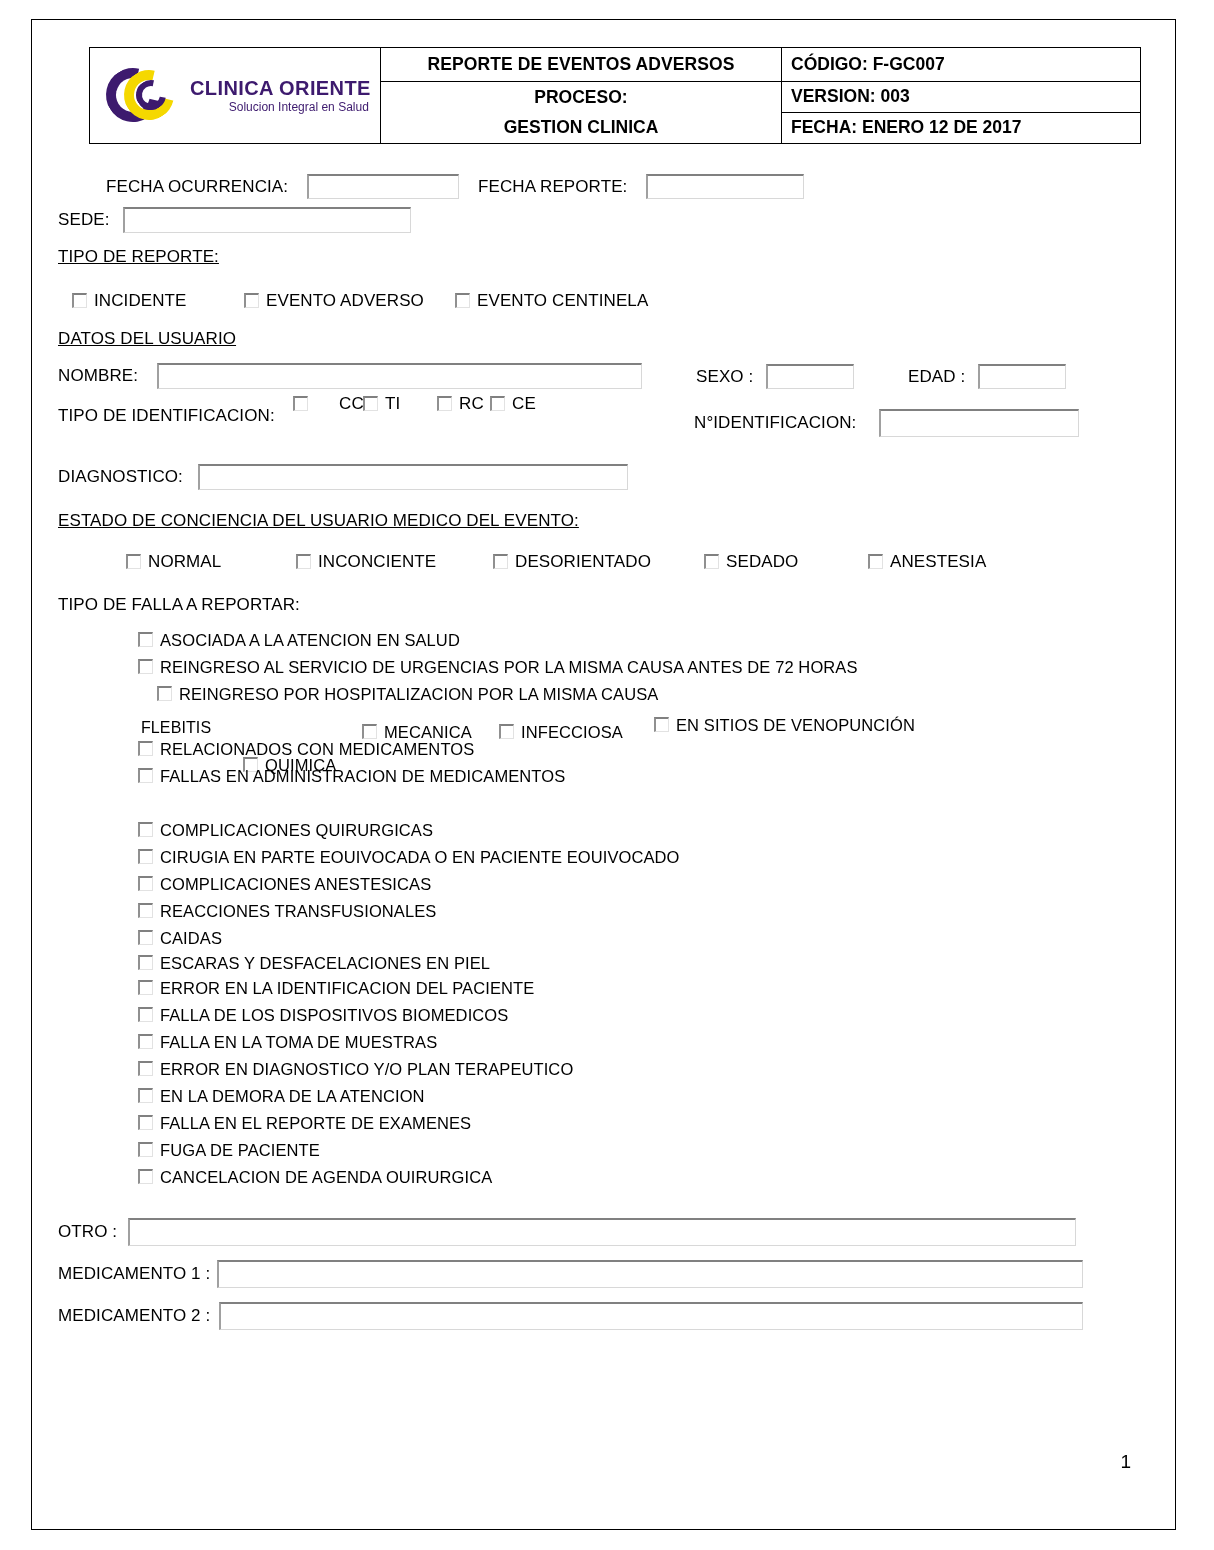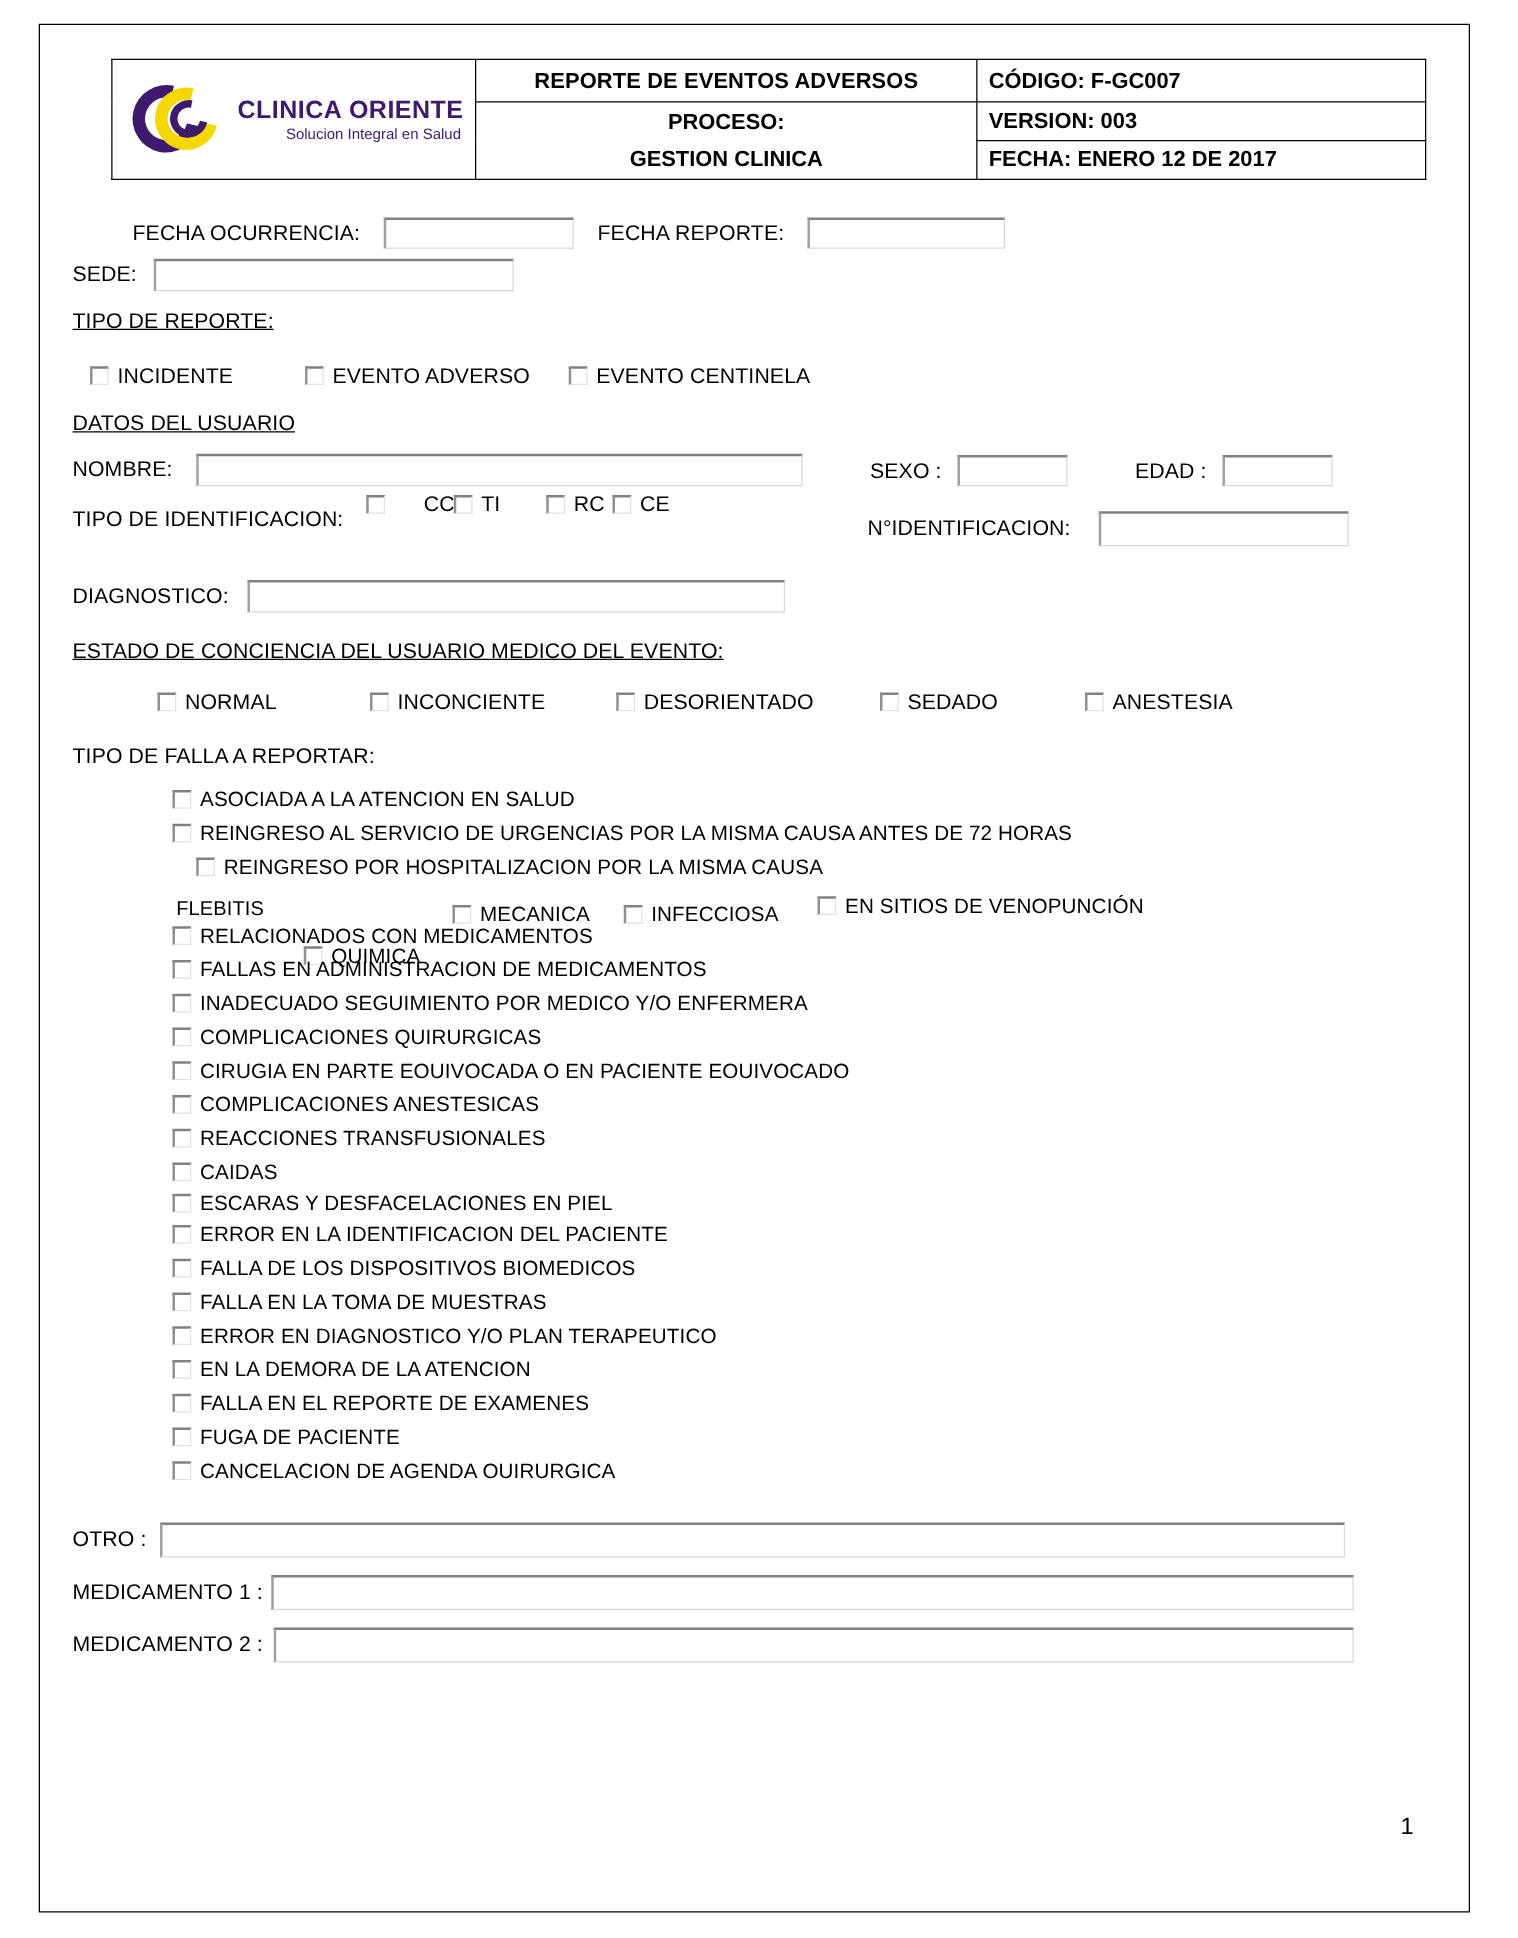--- a/index.html
+++ b/index.html
@@ -347,23 +347,20 @@
   <div class="cb-item" style="left:622px; top:696px;">
     <span class="cb"></span><span class="txt">EN SITIOS DE VENOPUNCIÓN</span>
   </div>
 
   <div class="cb-item" style="left:106px; top:720px;">
     <span class="cb"></span><span class="txt">RELACIONADOS CON MEDICAMENTOS</span>
   </div>
   <div class="cb-item" style="left:106px; top:747px;">
     <span class="cb"></span><span class="txt">FALLAS EN ADMINISTRACION DE MEDICAMENTOS</span>
   </div>
-  <div class="cb-item" style="left:106px; top:774px;">
-    <span class="cb"></span><span class="txt">INADECUADO SEGUIMIENTO POR MEDICO Y/O ENFERMERA</span>
-  </div>
   <div class="cb-item" style="left:106px; top:801px;">
     <span class="cb"></span><span class="txt">COMPLICACIONES QUIRURGICAS</span>
   </div>
   <div class="cb-item" style="left:106px; top:828px;">
     <span class="cb"></span><span class="txt">CIRUGIA EN PARTE EOUIVOCADA O EN PACIENTE EOUIVOCADO</span>
   </div>
   <div class="cb-item" style="left:106px; top:855px;">
     <span class="cb"></span><span class="txt">COMPLICACIONES ANESTESICAS</span>
   </div>
   <div class="cb-item" style="left:106px; top:882px;">

